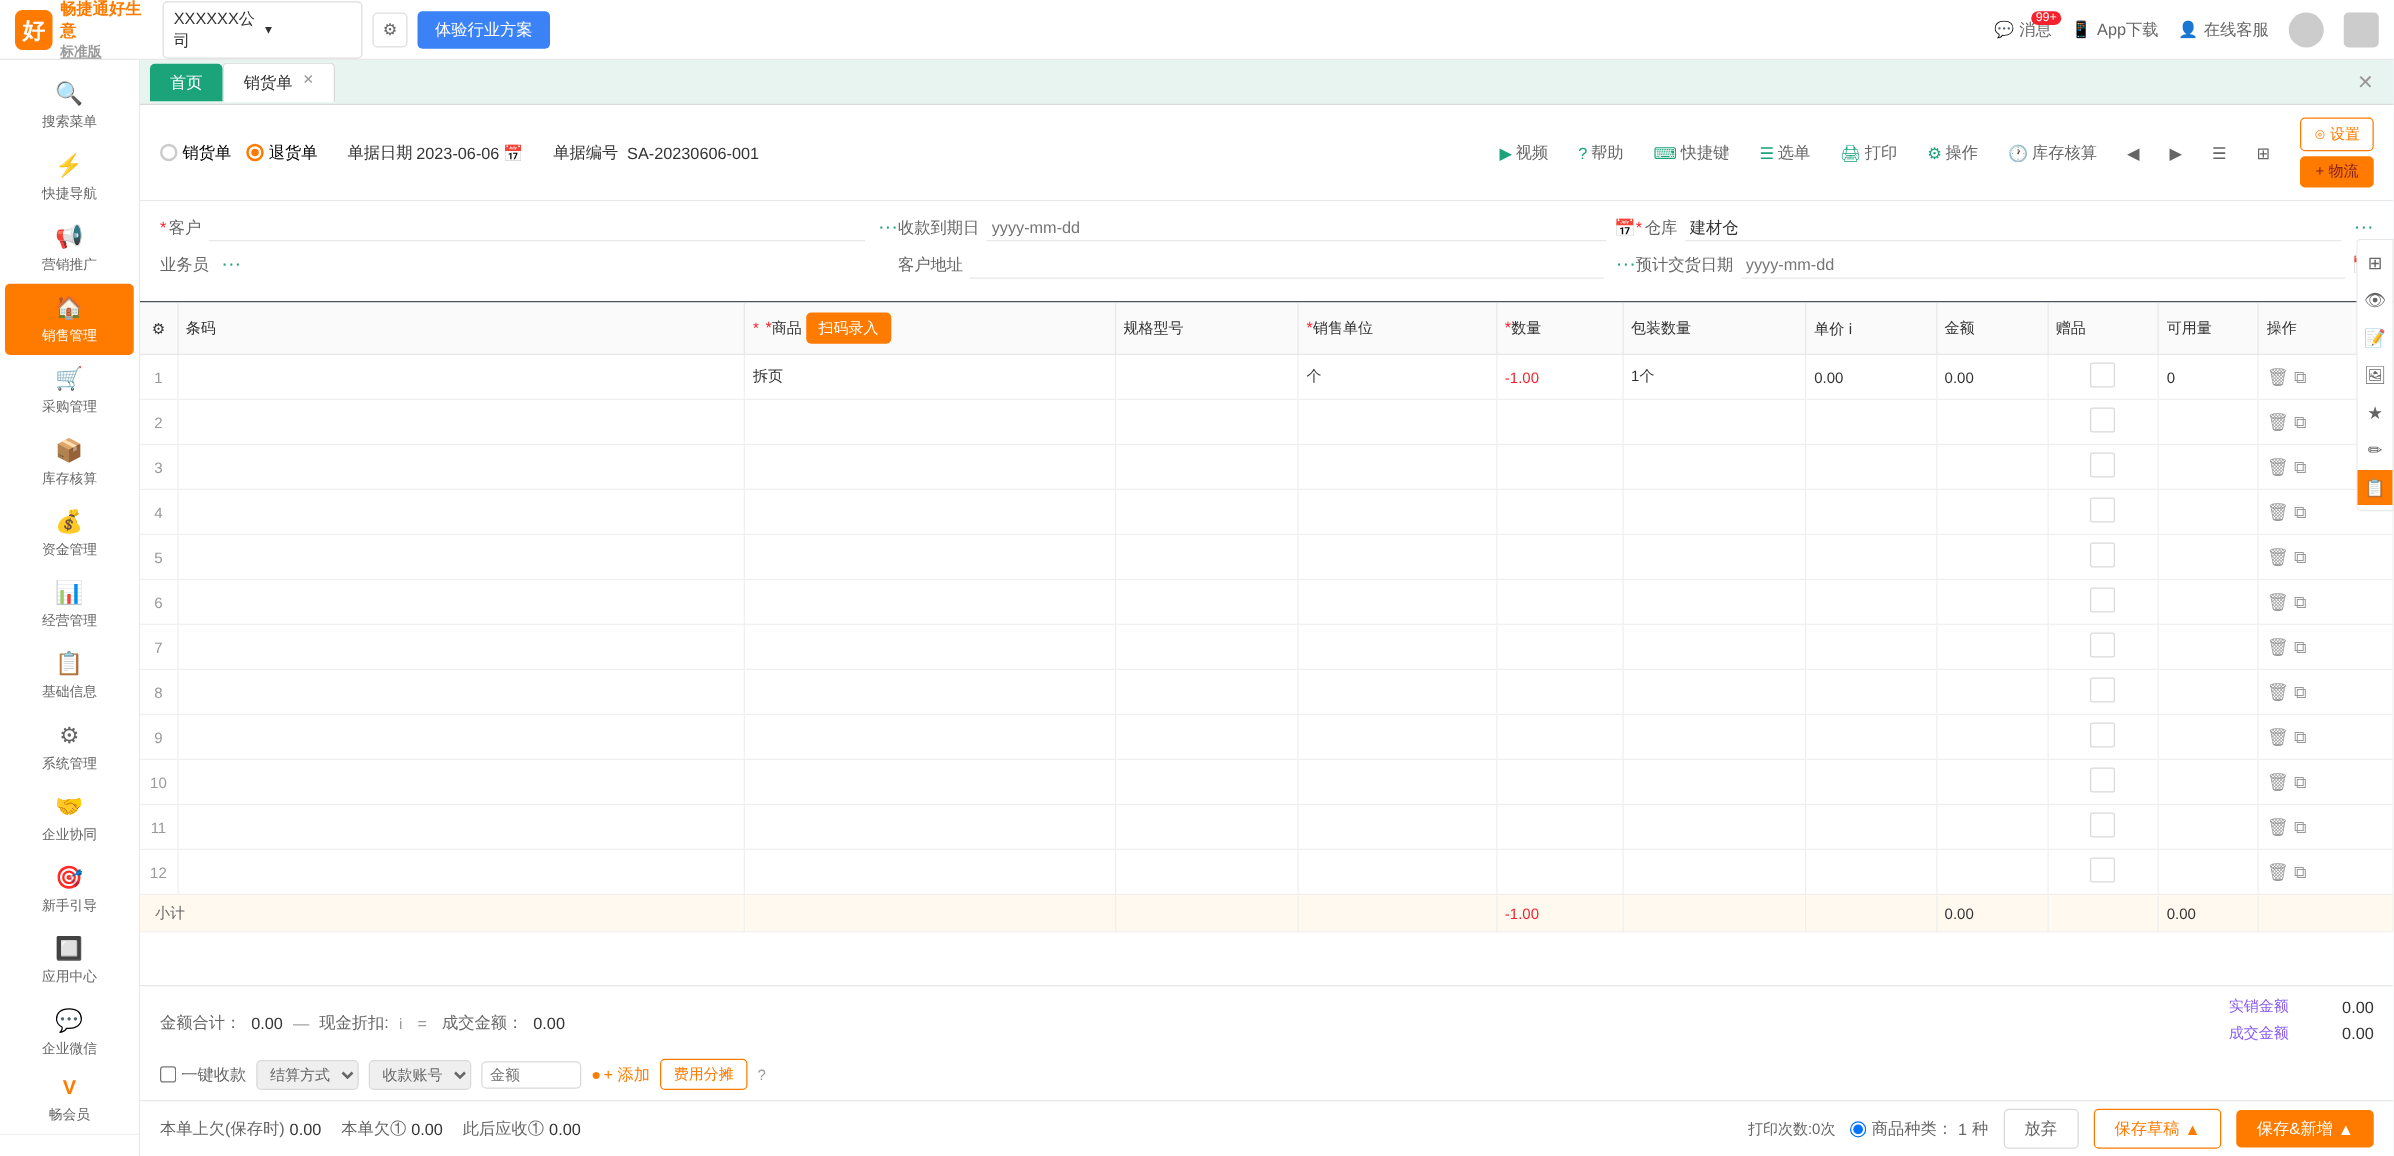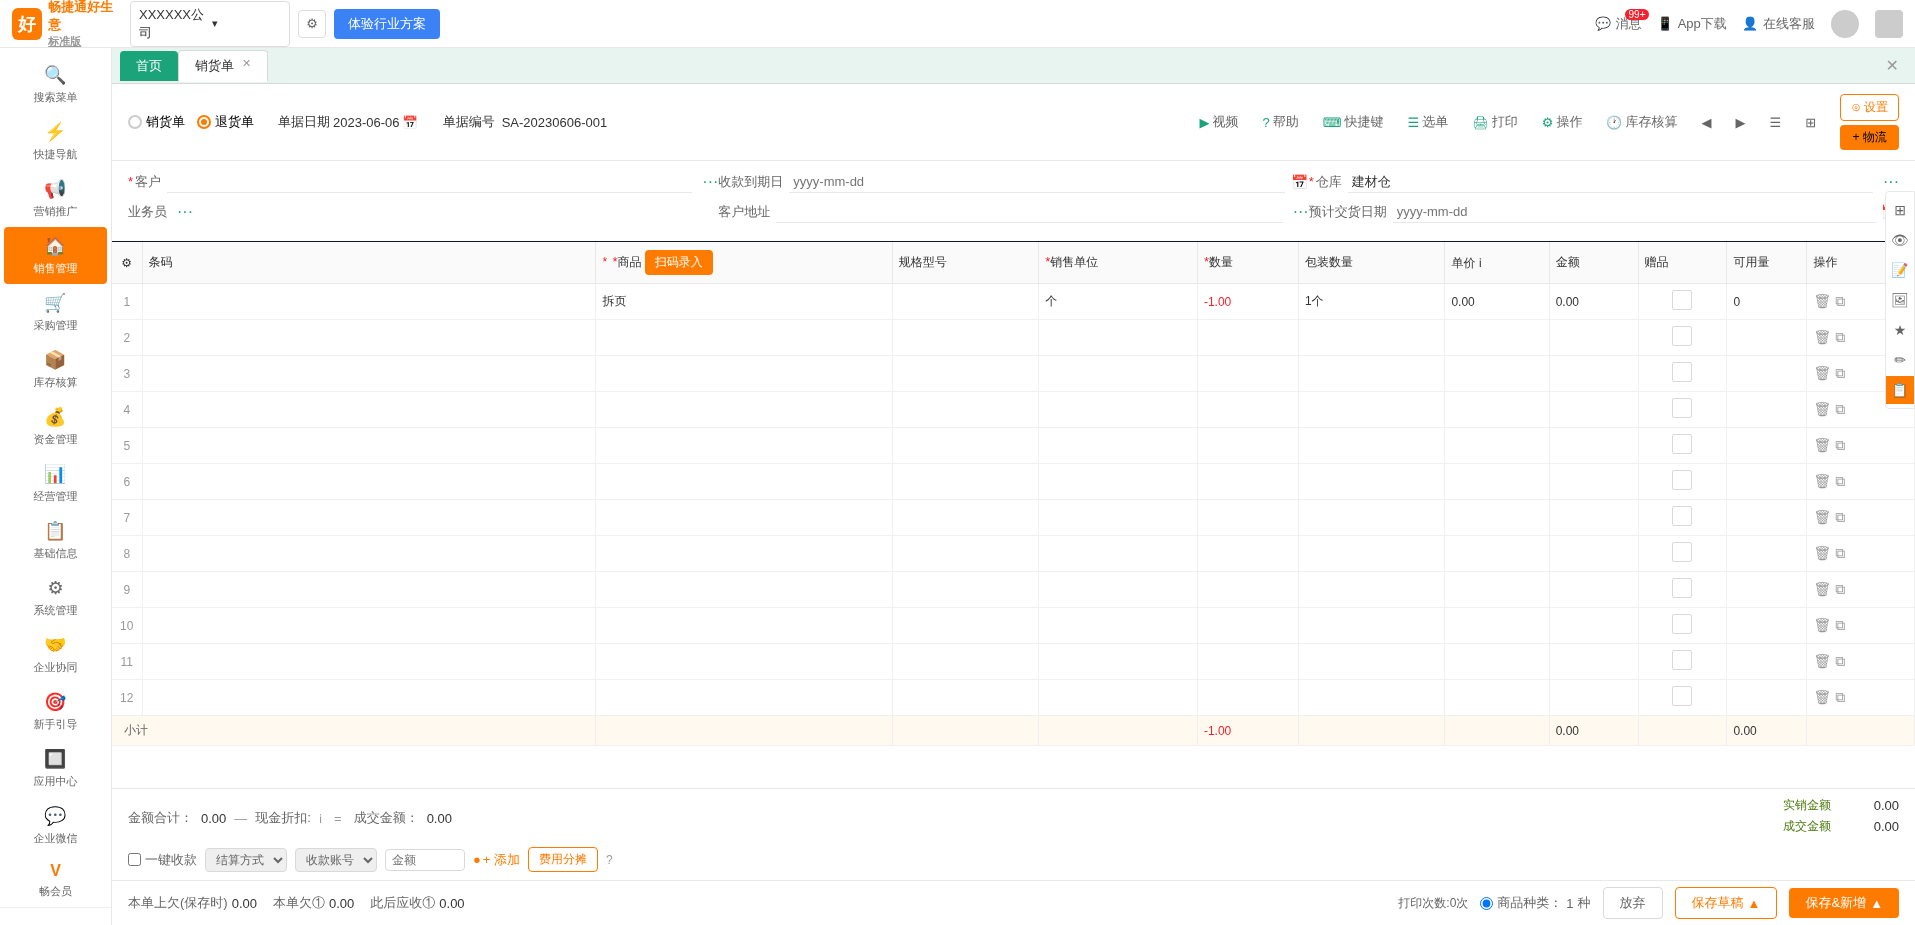--- a/index.html
+++ b/index.html
@@ -58,21 +58,21 @@
     .form-header-row { display:flex; align-items:center; gap:24px; }
     .radio-group { display:flex; gap:12px; align-items:center; }
     .radio-item { display:flex; align-items:center; gap:4px; cursor:pointer; }
     .radio-dot { width:14px;height:14px;border-radius:50%;border:2px solid #ccc;display:flex;align-items:center;justify-content:center; }
     .radio-dot.active { border-color:#ff7b00; }
     .radio-dot.active::after { content:'';width:6px;height:6px;border-radius:50%;background:#ff7b00; }
     .date-field { display:flex;align-items:center;gap:3px;color:#333; }
     .toolbar-right { margin-left:auto; display:flex; align-items:center; gap:8px; }
     .toolbar-btn { display:flex;align-items:center;gap:3px;padding:3px 8px;cursor:pointer;color:#666;font-size:12px; }
     .settings-btn { background:#fff;border:1px solid #ff7b00;color:#ff7b00;border-radius:4px;padding:4px 10px;cursor:pointer;font-size:12px; }
-    .logistics-btn { background:#ff7b00;color:#000000;border:none;border-radius:4px;padding:4px 10px;cursor:pointer;font-size:12px; }
+    .logistics-btn { background:#ff7b00;color:#7f1d1d;border:none;border-radius:4px;padding:4px 10px;cursor:pointer;font-size:12px; }
 
     
     .form-fields { background:#fff; padding:10px 16px; border-bottom:1px solid #0f172a; }
     .form-row { display:flex; gap:0; margin-bottom:8px; }
     .form-field { display:flex; align-items:center; gap:6px; flex:1; }
     .form-label { color:#666; white-space:nowrap; }
     .form-label.required::before { content:'*'; color:#f5222d; margin-right:2px; }
     .form-input { flex:1; border:none; border-bottom:1px solid #e8e8e8; padding:3px 4px; outline:none; color:#333; background:transparent; }
     .form-dots { color:#1ba37a; cursor:pointer; font-size:16px; margin-left:4px; }
     .form-calendar { color:#999; cursor:pointer; font-size:14px; }
@@ -109,21 +109,21 @@
     .status-right { margin-left:auto; display:flex; align-items:center; gap:12px; }
     .discard-btn { border:1px solid #d9d9d9;background:#fff;border-radius:4px;padding:6px 16px;cursor:pointer;color:#666; }
     .save-draft-btn { border:1px solid #ff7b00;background:#fff;color:#ff7b00;border-radius:4px;padding:6px 16px;cursor:pointer;display:flex;align-items:center;gap:4px; }
     .save-new-btn { background:#ff7b00;color:#fff;border:none;border-radius:4px;padding:6px 16px;cursor:pointer;display:flex;align-items:center;gap:4px; }
 
     
     .right-toolbar { position:fixed;right:0;top:50%;transform:translateY(-50%);display:flex;flex-direction:column;gap:2px;background:#fff;border:1px solid #e8e8e8;border-radius:4px 0 0 4px;padding:4px 0; }
     .right-tool-item { width:28px;height:28px;display:flex;align-items:center;justify-content:center;cursor:pointer;color:#666;font-size:14px; }
     .right-tool-item.orange { background:#ff7b00;color:#fff; }
     .summary-row { display:flex;justify-content:flex-end;align-items:center;gap:8px;margin-bottom:4px; }
-    .summary-label { color:#4d7c0f;font-size:12px; }
+    .summary-label { color:#8b5cf6;font-size:12px; }
     .summary-value { color:#333;font-weight:500;min-width:60px;text-align:right; }
   </style>
 </head>
 <body>
 
 <div class="top-header">
   <div class="logo-area">
     <div class="logo-icon">好</div>
     <div>
       <div style="font-size:13px;font-weight:bold;color:#ff7b00;">畅捷通好生意</div>

